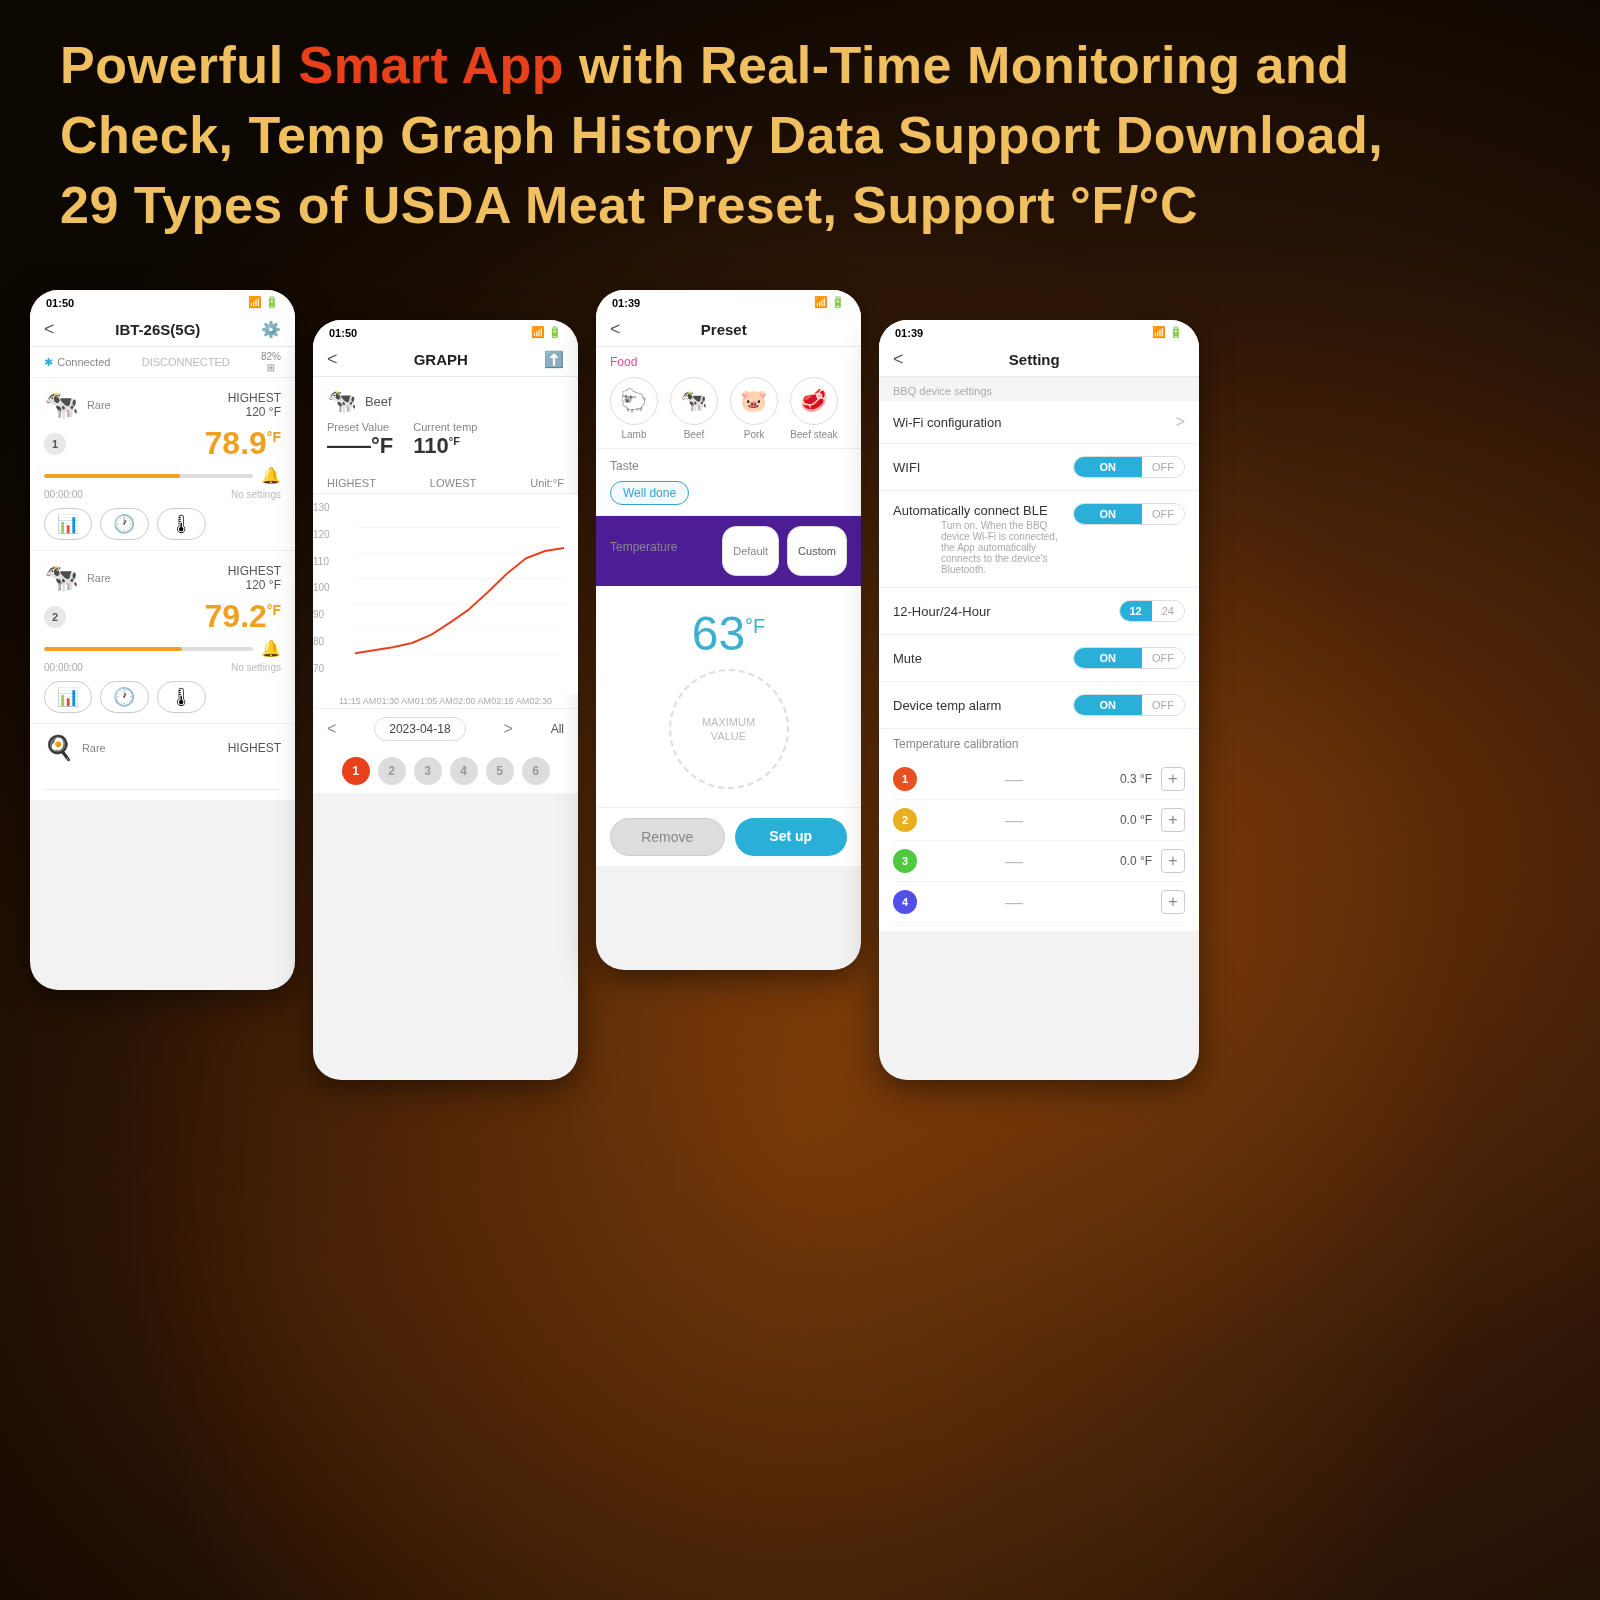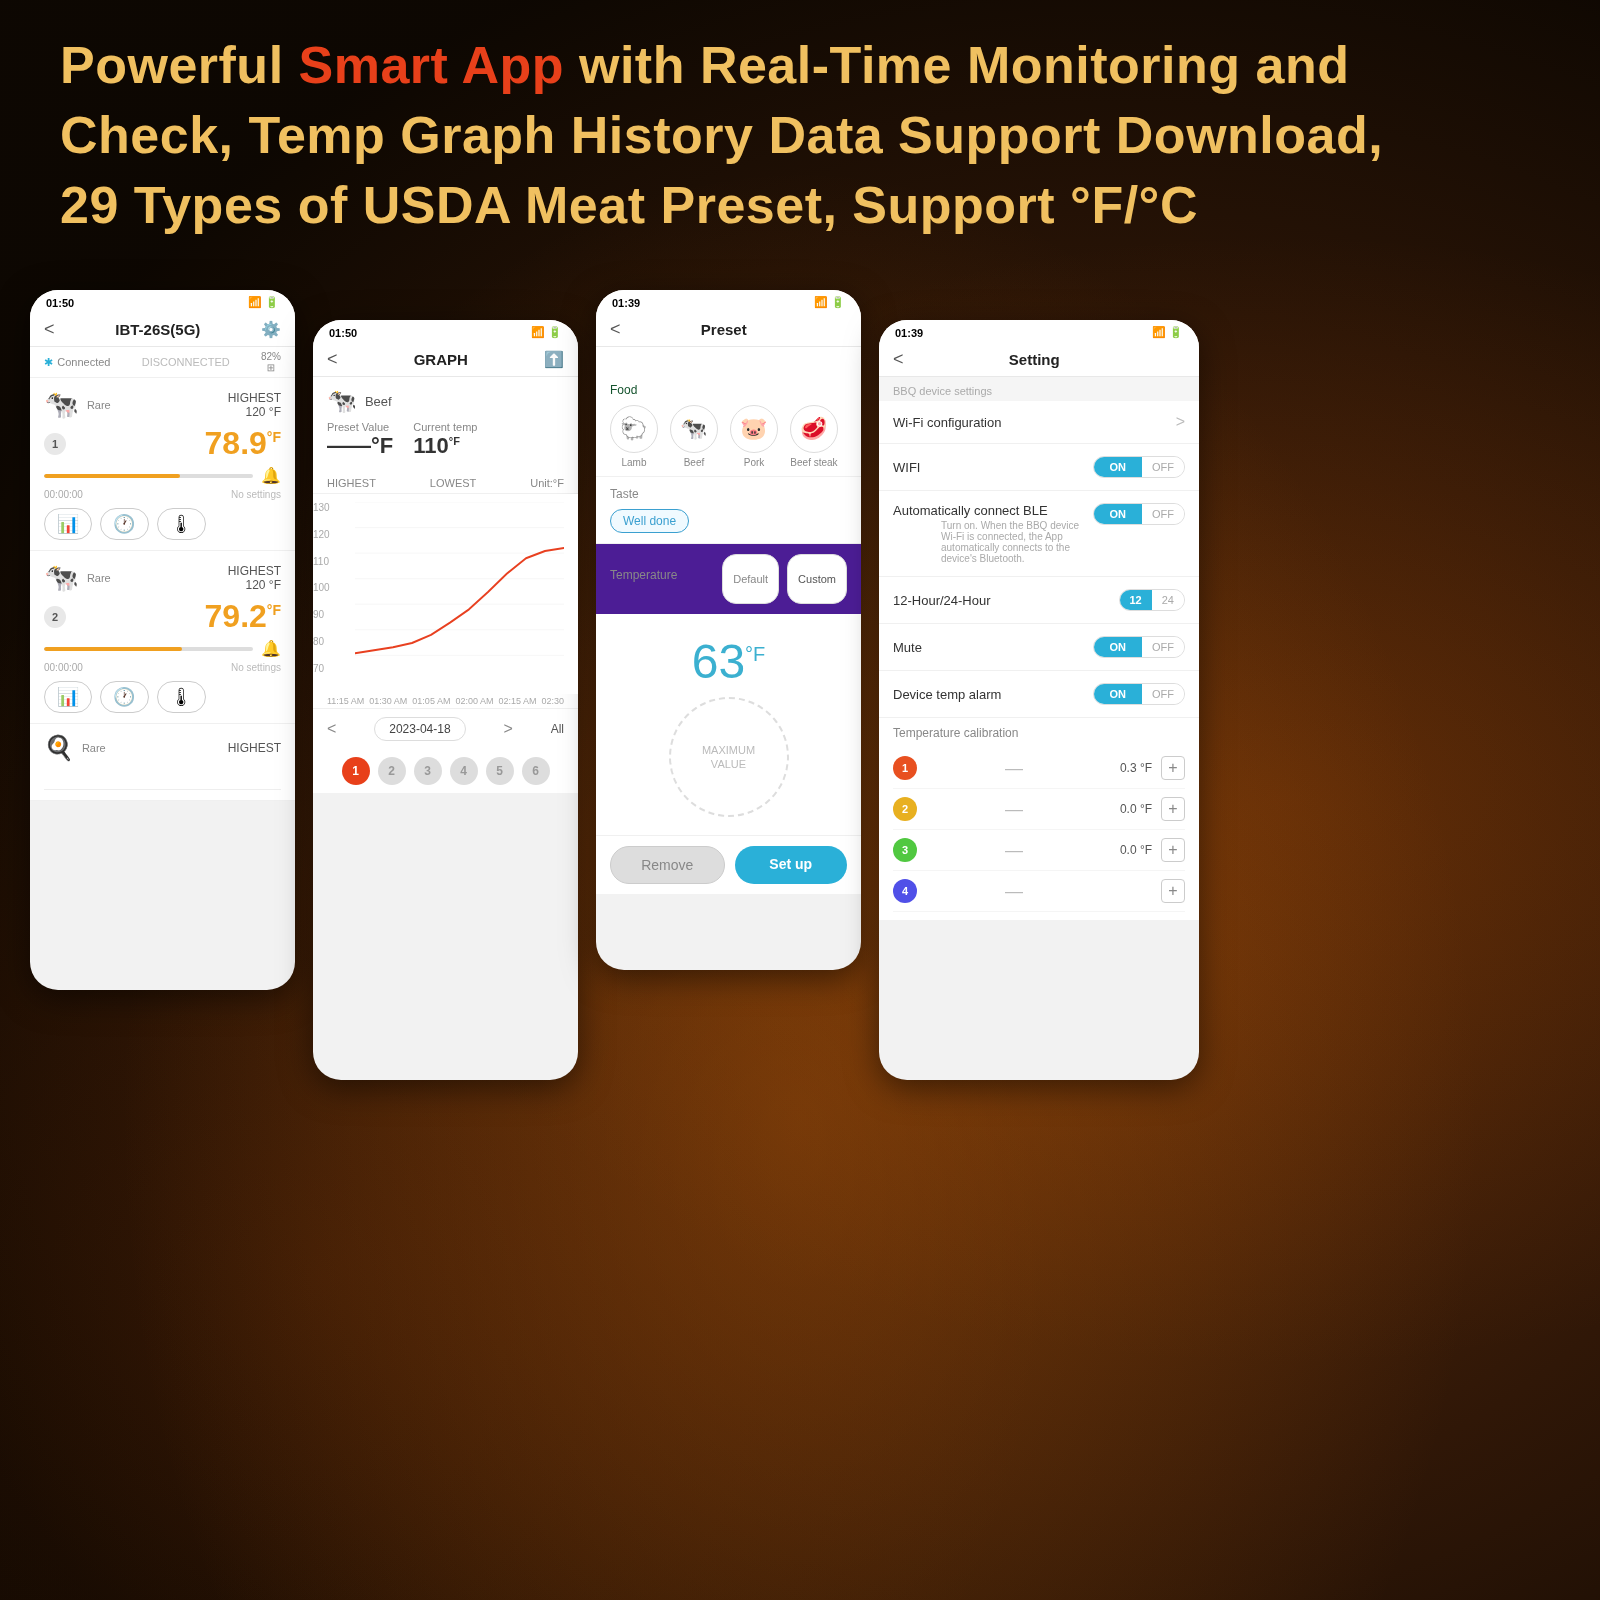--- a/index.html
+++ b/index.html
@@ -337,21 +337,21 @@
       flex-direction: column;
       justify-content: space-between;
       font-size: 10px;
       color: #aaa;
       width: 28px;
     }
 
     .chart-x-labels {
       display: flex;
       justify-content: space-between;
-      padding: 2px 14px;
+      padding: 2px 26px;
       font-size: 9px;
       color: #aaa;
       background: white;
     }
 
     .date-nav {
       display: flex;
       align-items: center;
       justify-content: space-between;
       padding: 8px 14px;
@@ -408,23 +408,22 @@
     }
 
     
     .preset-section {
       background: white;
       padding: 8px 14px;
     }
 
     .preset-section-title {
       font-size: 12px;
-      color: #14532d;
+      color: #ec4899;
       margin-bottom: 8px;
-      margin-top: 28px;
     }
 
     .food-icons-row {
       display: flex;
       gap: 12px;
       justify-content: flex-start;
     }
 
     .food-icon-item {
       display: flex;
@@ -614,21 +613,21 @@
       display: flex;
       gap: 0;
       border-radius: 14px;
       overflow: hidden;
       border: 1.5px solid #ddd;
     }
 
     .toggle-on {
       background: #2ab0d8;
       color: white;
-      padding: 4px 16px;
+      padding: 4px 26px;
       font-size: 11px;
       font-weight: 600;
       cursor: pointer;
     }
 
     .toggle-off {
       background: white;
       color: #aaa;
       padding: 4px 10px;
       font-size: 11px;

